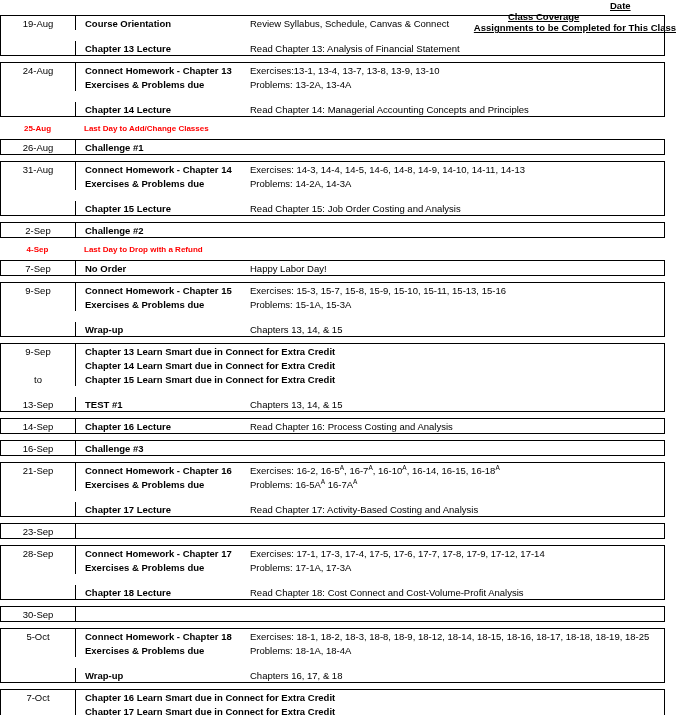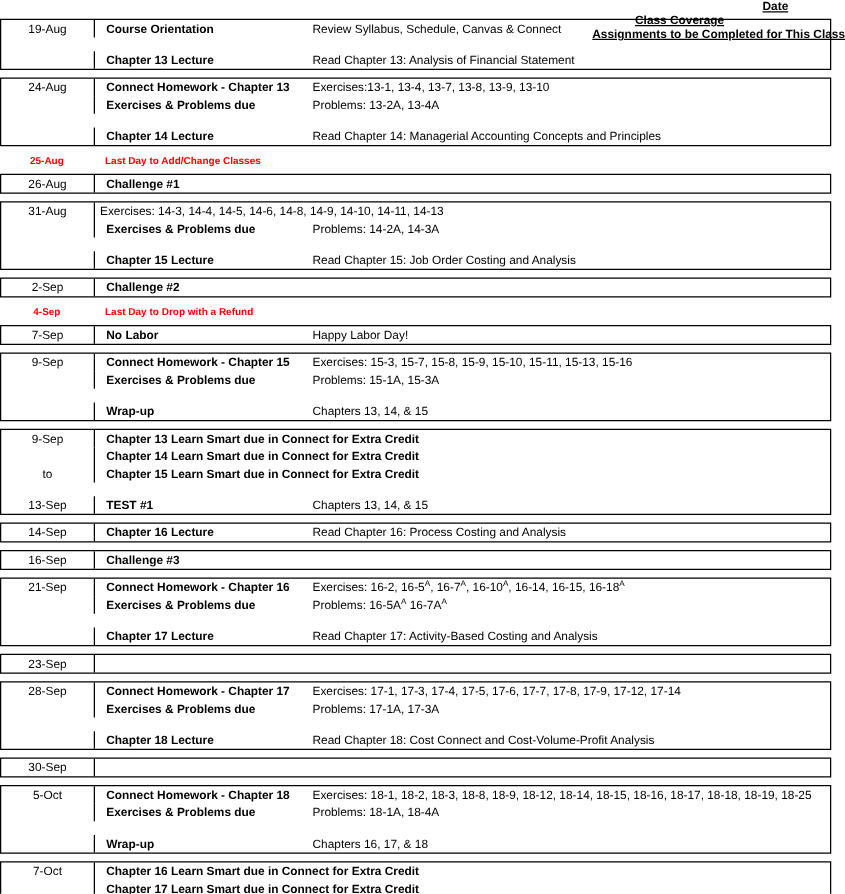--- a/index.html
+++ b/index.html
@@ -165,20 +165,21 @@
         <div class="row">
           <div class="c-date">26-Aug</div>
           <div class="c-cover">Challenge #1</div>
           <div class="c-assign"></div>
         </div>
       </div>
       <div class="gap"></div>
       <div class="block">
         <div class="row">
           <div class="c-date">31-Aug</div>
+          <div class="c-cover">Connect Homework - Chapter 14</div>
           <div class="c-assign">Exercises: 14-3, 14-4, 14-5, 14-6, 14-8, 14-9, 14-10, 14-11, 14-13</div>
         </div>
         <div class="row">
           <div class="c-date"></div>
           <div class="c-cover">Exercises &amp; Problems due</div>
           <div class="c-assign">Problems:  14-2A, 14-3A</div>
         </div>
         <div class="spacer-row"></div>
         <div class="row">
           <div class="c-date"></div>
@@ -196,21 +197,21 @@
       </div>
       <div class="gap-sm"></div>
       <div class="note-row">
         <div class="note-date">4-Sep</div>
         <div class="note-text">Last Day to Drop with a Refund</div>
       </div>
       <div class="gap"></div>
       <div class="block">
         <div class="row">
           <div class="c-date">7-Sep</div>
-          <div class="c-cover">No Labor</div>
+          <div class="c-cover">No Order</div>
           <div class="c-assign">Happy Labor Day!</div>
         </div>
       </div>
       <div class="gap"></div>
       <div class="block">
         <div class="row">
           <div class="c-date">9-Sep</div>
           <div class="c-cover">Connect Homework - Chapter 15</div>
           <div class="c-assign">Exercises: 15-3, 15-7, 15-8, 15-9, 15-10, 15-11, 15-13, 15-16</div>
         </div>

